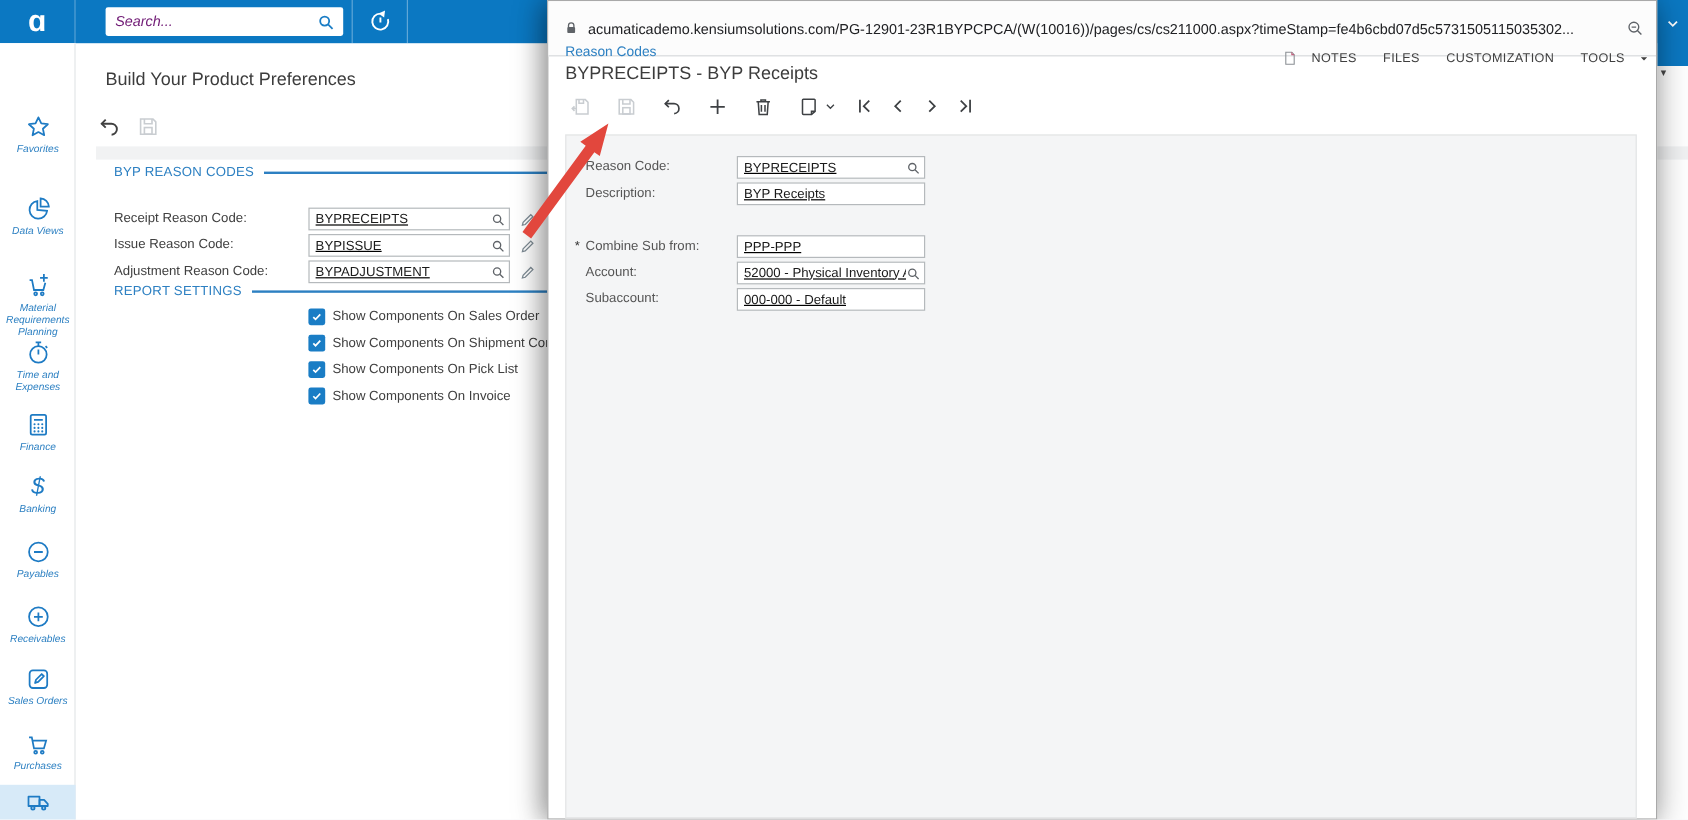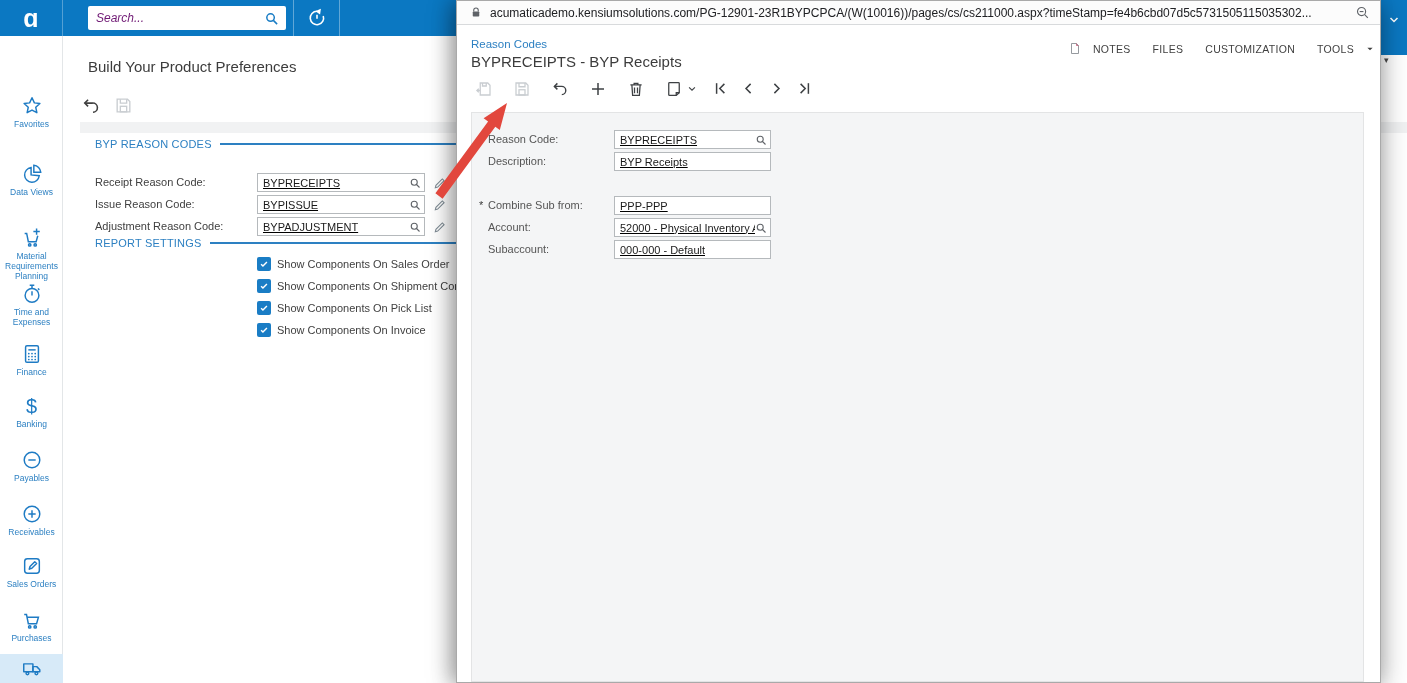--- a/index.html
+++ b/index.html
@@ -15,21 +15,21 @@
   #searchbox { left:88px; top:6px; width:198px; height:24px; background:#fff; border-radius:2px; display:flex; align-items:center; }
   #searchbox .ph { flex:1; padding-left:8px; font-style:italic; font-size:12px; color:#701a75; }
   #searchbox .mag { margin-right:7px; color:#1a7dc5; }
   .hdr-div { top:0; width:1px; height:36px; background:rgba(255,255,255,.35); }
   #clockbtn { left:299px; top:5px; width:36px; height:26px; display:flex; align-items:center; justify-content:center; color:#fff; }
   #right-blue { left:1381px; top:0; width:26px; height:55px; background:#0b78c2; display:flex; justify-content:center; padding-top:14px; color:#fff; }
   #under-tools-cut { left:1384px; top:55px; font-size:9px; color:#4a4a4a; }
 
   
   #sidebar { left:0; top:36px; width:63px; height:647px; background:#fff; border-right:1px solid #e3e6e8; }
-  .sb-item { position:absolute; left:0; width:63px; text-align:center; color:#1e7bc4; cursor:pointer; padding-top:3px; }
+  .sb-item { position:absolute; left:0; width:63px; text-align:center; color:#1e7bc4; cursor:pointer; padding-top:3px;font-style:italic; }
   .sb-item .ic { width:22px; height:22px; margin:0 auto; }
   .sb-item .lbl { font-size:8.5px; line-height:10px; color:#2d80c2; margin-top:2px; padding:0 1px; }
   .sb-item.selected { background:#d7eaf8; height:52px; }
 
   
   #main-title { left:88px; top:58px; font-size:15px; color:#3c3c3c; }
   .tb-icon { width:20px; height:20px; color:#404040; }
   .tb-icon.disabled { color:#c9cdd1; }
   #main-strip { left:80px; top:122px; width:1327px; height:11px; background:#f1f2f3; }
   .section-hdr { display:flex; align-items:center; }
@@ -40,21 +40,21 @@
   .inputbox .val { flex:1; font-size:11px; color:#1a1a1a; padding-left:5px; white-space:nowrap; overflow:hidden; }
   .inputbox .mag { color:#5f6368; margin-right:3px; flex:0 0 auto; }
   .inputbox .chev { color:#5f6368; margin-right:4px; flex:0 0 auto; }
   .pencil { color:#7e8b94; width:14px; height:14px; }
   .checkbox { width:14px; height:14px; background:#1a7dc5; border-radius:2px; display:flex; align-items:center; justify-content:center; }
   .cb-label { font-size:11px; color:#404040; line-height:14px; white-space:nowrap; }
 
   
   #popup { left:456px; top:0; width:925px; height:683px; background:#fff; border:1px solid #a9a9a9;
            box-shadow:0 4px 26px rgba(0,0,0,.38), -6px 0 18px rgba(0,0,0,.18); }
-  #urlbar { left:0; top:0; width:100%; height:24px; background:#fcfcfc; border-bottom:1px solid #d8dadc; display:flex; align-items:center; }
+  #urlbar { left:0; top:0; width:100%; height:46px; background:#fcfcfc; border-bottom:1px solid #d8dadc; display:flex; align-items:center; }
   #urlbar .lock { margin-left:13px; color:#5f6368; }
   #urlbar .url { margin-left:8px; font-size:12px; color:#202124; white-space:nowrap; overflow:hidden; width:846px; }
   #urlbar .zoomic { margin-left:auto; margin-right:10px; color:#5f6368; }
   #pp-breadcrumb { left:14px; top:37px; font-size:11.5px; color:#2d80c2; cursor:pointer; }
   #pp-title { left:14px; top:52px; font-size:15px; color:#3c3c3c; }
   #pp-menu { top:41px; right:6px; display:flex; align-items:center; gap:22px; }
   .pp-menu-item { display:flex; align-items:center; gap:12px; font-size:10.5px; color:#3f3f3f; letter-spacing:.3px; cursor:pointer; }
   #pp-toolbar { left:8px; top:79px; display:flex; align-items:center; }
   .ptb { width:18px; height:18px; color:#3e4144; margin:0 10px; flex:0 0 auto; }
   .ptb.disabled { color:#c9cdd1; }

